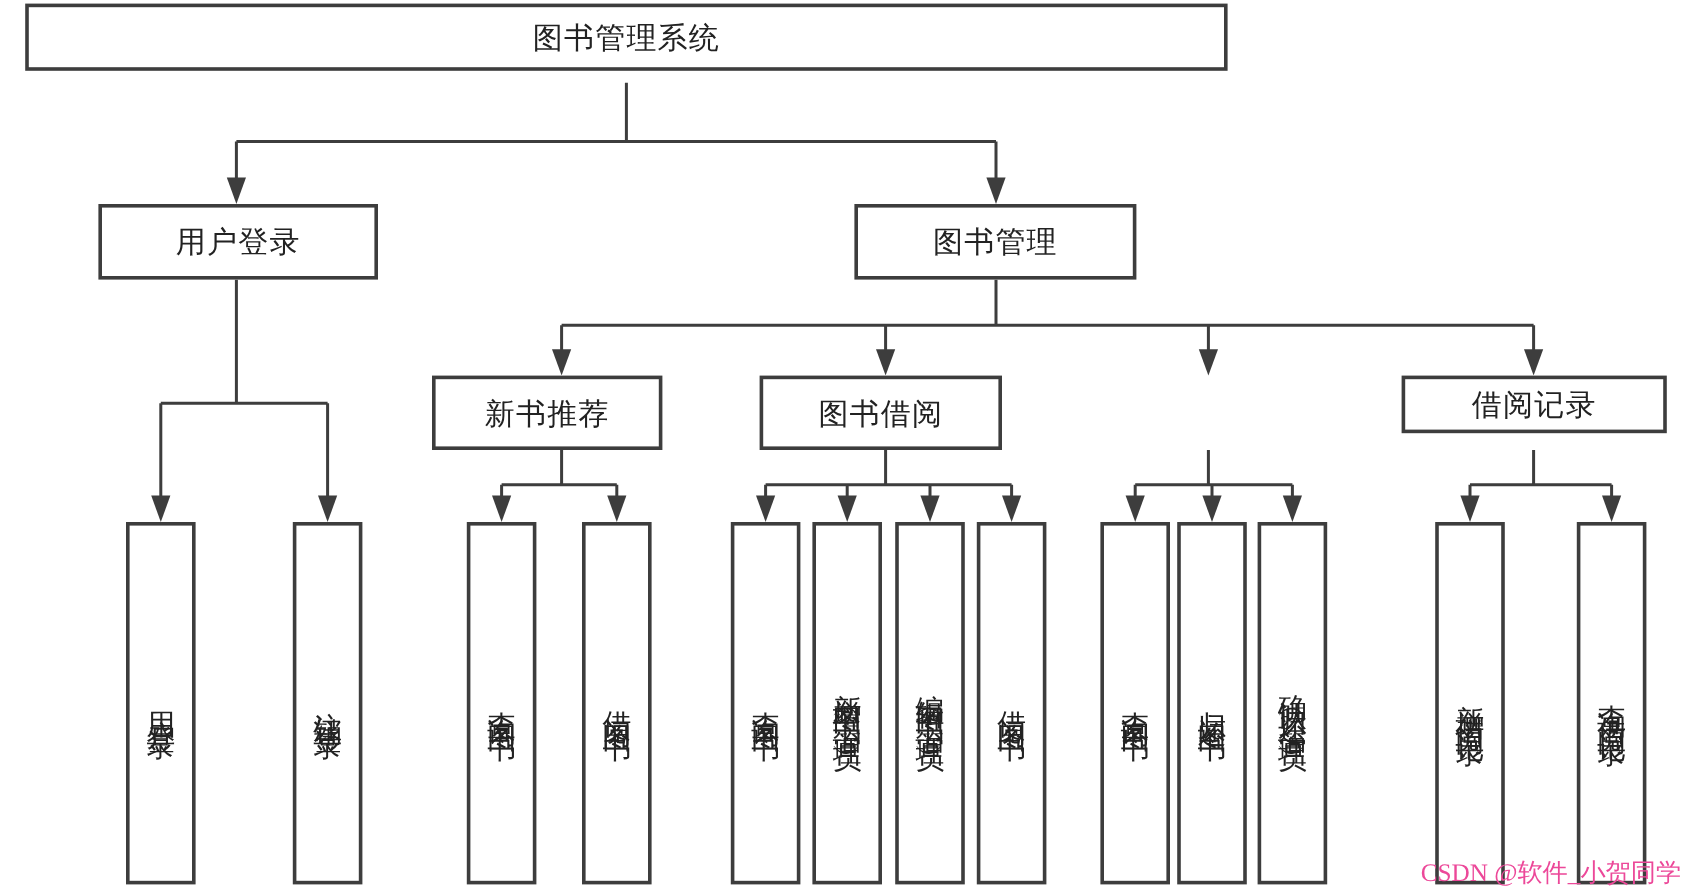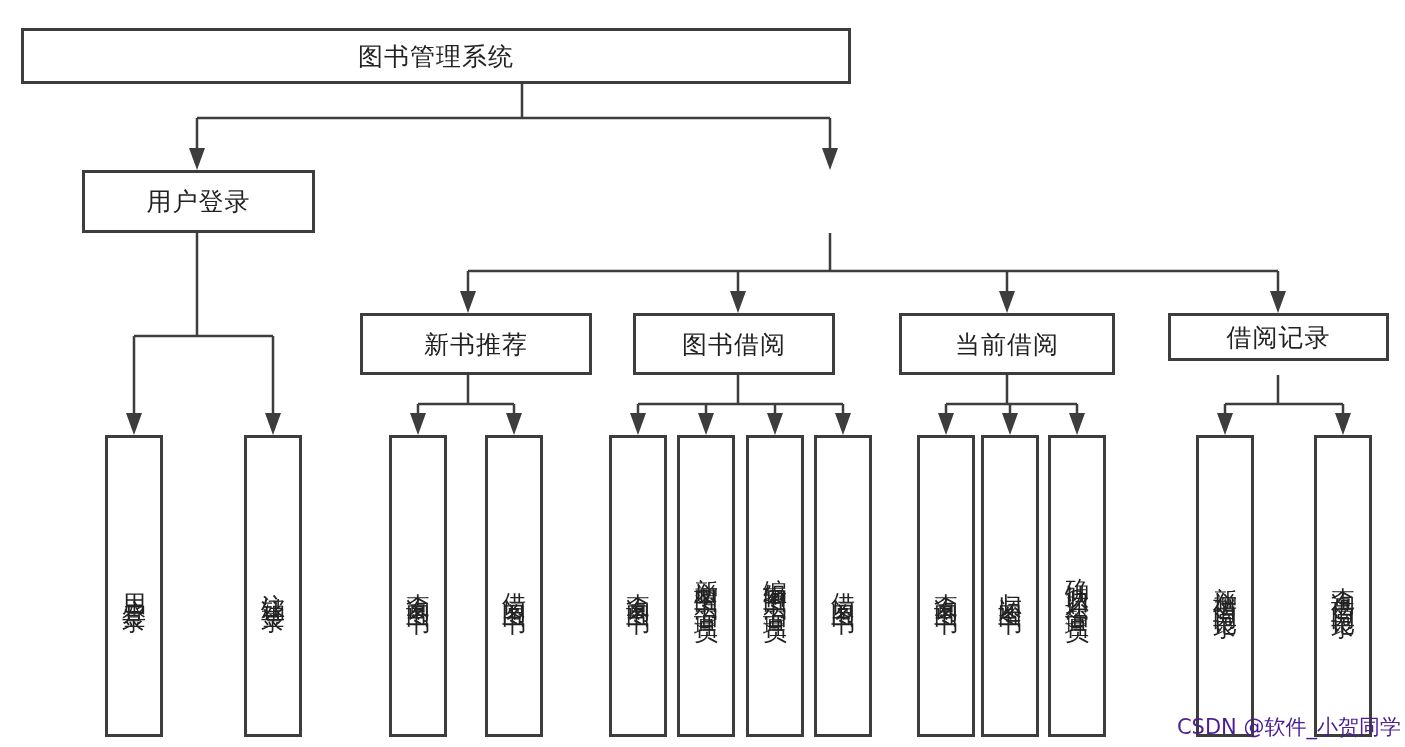--- a/index.html
+++ b/index.html
@@ -15,21 +15,21 @@
     display:flex;align-items:center;justify-content:center;
   }
   .hlabel{font-size:25px;letter-spacing:1px;white-space:nowrap;}
   .vbox{width:58px;height:302px;top:435px;}
   .vlabel{
     writing-mode:vertical-rl;text-orientation:mixed;
     font-size:24px;letter-spacing:6px;line-height:1;white-space:nowrap;
   }
   .watermark{
     position:absolute;right:4px;bottom:6px;
-    color:#4c1d95;font-size:21px;white-space:nowrap;
+    color:#ec4899;font-size:21px;white-space:nowrap;font-family:Liberation Serif, serif;
   }
 </style>
 </head>
 <body>
 
 <div class="stage">
 
   <svg class="wires" viewBox="0 0 1405 747">
     <g>
       <path d="M522 69 V118 M197 118 H830 M197 118 V150 M830 118 V150"></path>
@@ -66,36 +66,36 @@
       <polygon points="1002,413 1018,413 1010,435"></polygon>
       <polygon points="1069,413 1085,413 1077,435"></polygon>
     </g>
     <g>
       <path d="M1278 375 V404 M1225 404 H1343 M1225 404 V415 M1343 404 V415"></path>
       <polygon points="1217,413 1233,413 1225,435"></polygon>
       <polygon points="1335,413 1351,413 1343,435"></polygon>
     </g>
   </svg>
 
-  <div class="box" style="left:21px;top:28px;width:830px;height:56px">
+  <div class="box" style="left:21px;top:3px;width:1002px;height:56px">
     <span class="hlabel">图书管理系统</span>
   </div>
 
   <div class="box" style="left:82px;top:170px;width:233px;height:63px">
     <span class="hlabel">用户登录</span>
   </div>
+  <div class="box" style="left:712px;top:170px;width:235px;height:63px">
+    <span class="hlabel">图书管理</span>
+  </div>
 
-  <div class="box" style="left:360px;top:313px;width:232px;height:62px">
+  <div class="box" style="left:360px;top:313px;width:192px;height:62px">
     <span class="hlabel">新书推荐</span>
   </div>
   <div class="box" style="left:633px;top:313px;width:202px;height:62px">
     <span class="hlabel">图书借阅</span>
-  </div>
-  <div class="box" style="left:899px;top:313px;width:216px;height:62px">
-    <span class="hlabel">当前借阅</span>
   </div>
   <div class="box" style="left:1168px;top:313px;width:221px;height:48px">
     <span class="hlabel">借阅记录</span>
   </div>
 
   <div class="box vbox" style="left:105px">
     <span class="vlabel">用户登录</span>
   </div>
   <div class="box vbox" style="left:244px">
     <span class="vlabel">注销登录</span>

